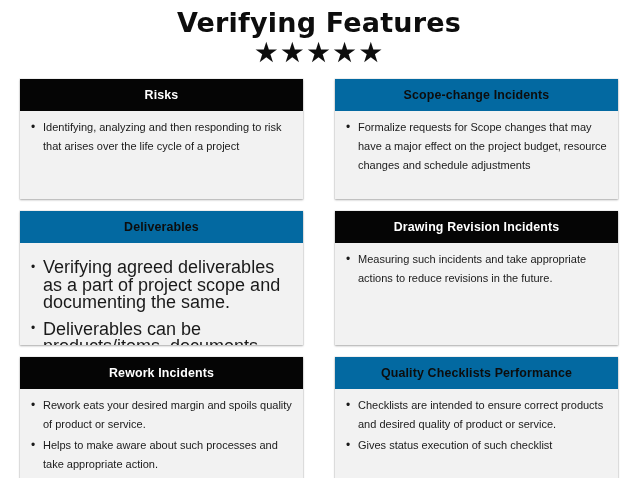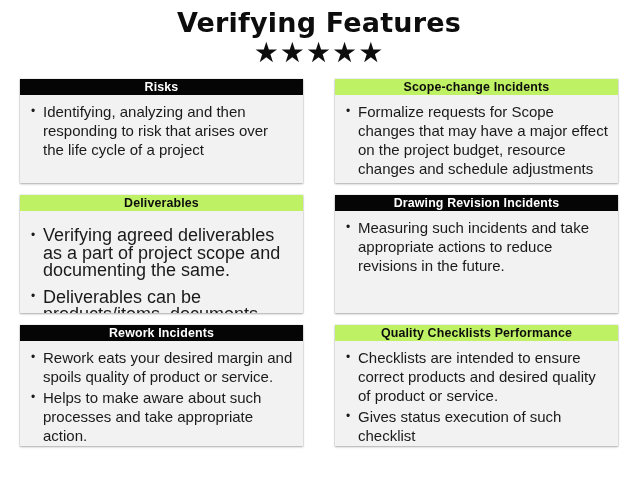--- a/index.html
+++ b/index.html
@@ -56,37 +56,37 @@
     row-gap: 12px;
   }
   .card {
     display: flex;
     flex-direction: column;
     background: #f2f2f2;
     box-shadow: 0 1px 2px rgba(0,0,0,0.30), 0 0 0 0.6px rgba(0,0,0,0.08);
     overflow: hidden;
   }
   .card-header {
-    height: 16px;
+    height: 32px;
     display: flex;
     align-items: center;
     justify-content: center;
     text-align: center;
     font-size: 12.4px;
     font-weight: bold;
     letter-spacing: 0.15px;
     padding: 0 6px;
     box-sizing: border-box;
   }
   .card-header.dark {
     background: #050505;
     color: #ffffff;
   }
   .card-header.amber {
-    background: #bef264;
+    background: #0369a1;
     color: #0d0d0d;
   }
   .card-body {
     background: #f2f2f2;
     padding: 7px 10px 9px 10px;
     box-sizing: border-box;
   }
   .row-1 .card-body { height: 88px; }
   .row-2 .card-body { height: 102px; }
   .row-3 .card-body { height: 105px; }
@@ -104,21 +104,21 @@
   }
   ul.bullets li:before {
     content: "\2022";
     position: absolute;
     left: 1px;
     top: -0.5px;
     font-size: 12px;
     line-height: inherit;
     color: #1a1a1a;
   }
-  .sz-lg li { font-size: 15px; line-height: 19px; }
+  .sz-lg li { font-size: 11px; line-height: 19px; }
   .sz-md li { font-size: 18px; line-height: 17.5px; margin-top: 9px; }
 </style>
 </head>
 <body>
 
 <div class="slide">
 
   <div class="title-block">
     <h1 class="slide-title">Verifying Features</h1>
     <div class="stars">★★★★★</div>

